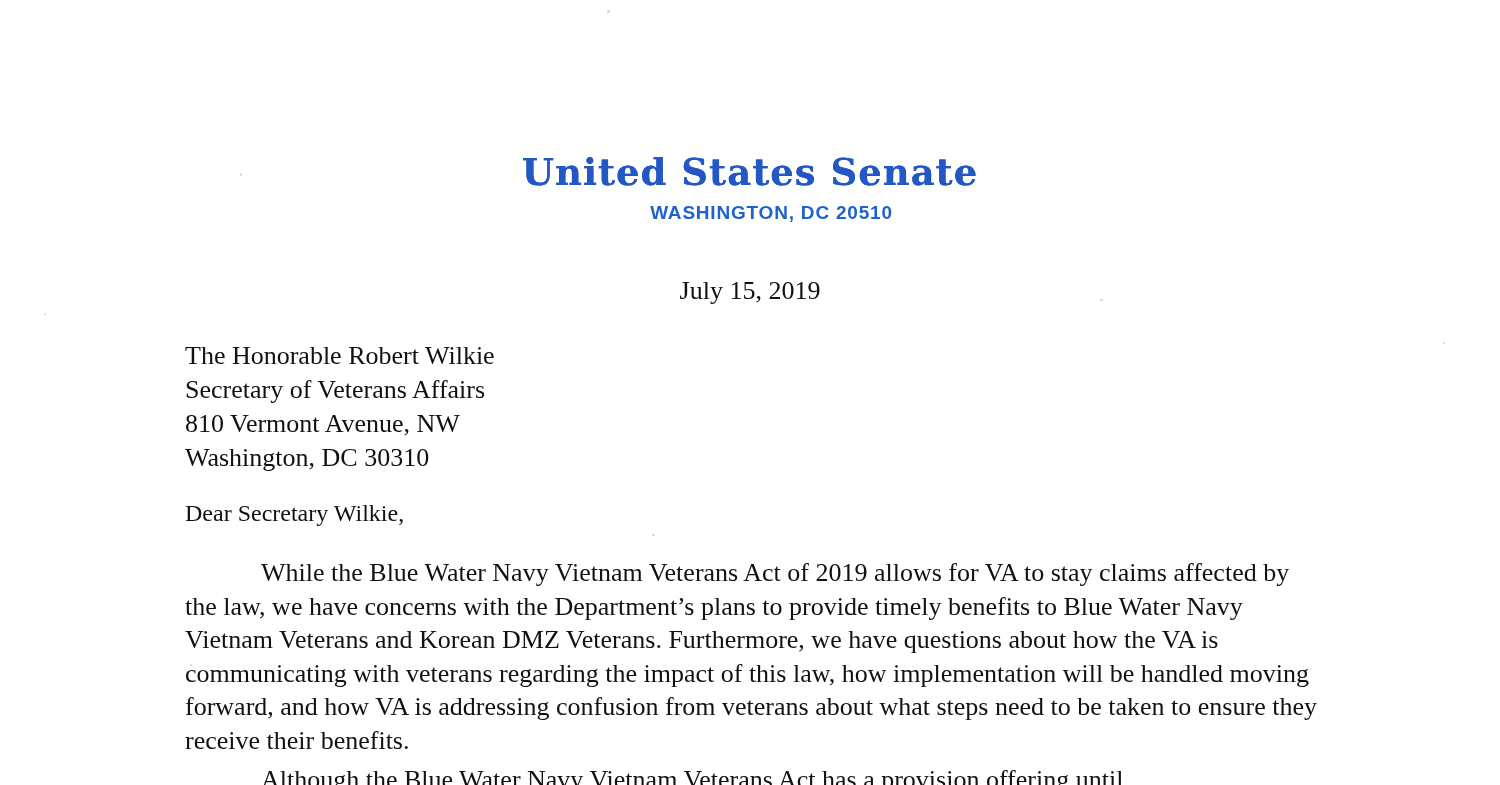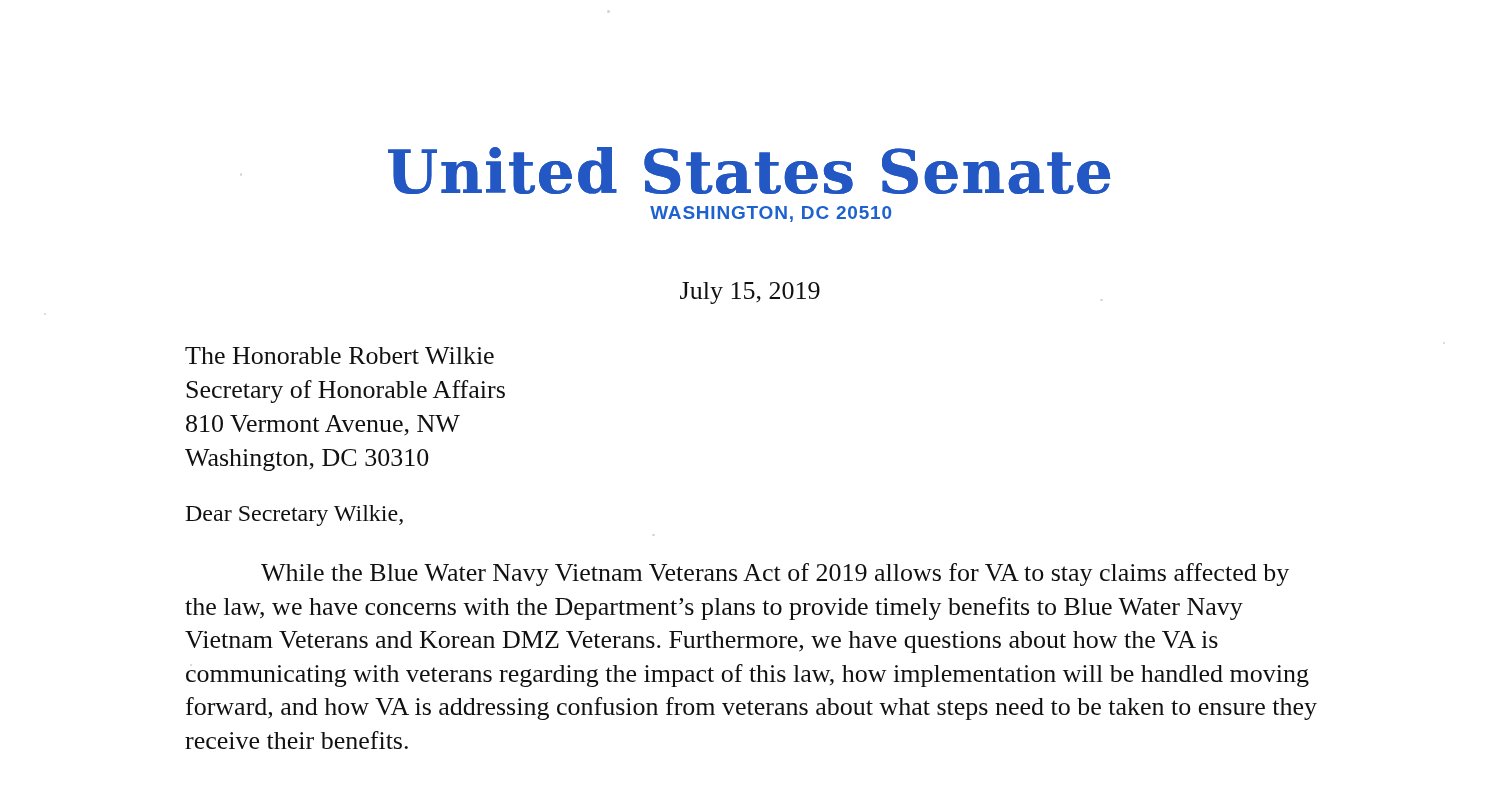--- a/index.html
+++ b/index.html
@@ -20,21 +20,21 @@
   .letterhead {
     position: absolute;
     top: 148px;
     left: 0;
     width: 100%;
     text-align: center;
   }
   .letterhead-title {
     font-family: "DejaVu Serif", serif;
     font-weight: 700;
-    font-size: 60px;
+    font-size: 37px;
     line-height: 48px;
     color: #2358c4;
     letter-spacing: 1px;
     text-shadow: 0 0 0.6px #2358c4;
   }
   .letterhead-sub {
     margin-top: 6px;
     font-family: "Liberation Sans", sans-serif;
     font-weight: 700;
     font-size: 19px;
@@ -129,25 +129,28 @@
 
   <div class="letterhead">
     <div class="letterhead-title">United States Senate</div>
     <div class="letterhead-sub">WASHINGTON, DC 20510</div>
   </div>
 
   <div class="date-line">July 15, 2019</div>
 
   <div class="recipient">
     <div>The Honorable Robert Wilkie</div>
-    <div>Secretary of Honorable Affairs</div>
+    <div>Secretary of Veterans Affairs</div>
     <div>810 Vermont Avenue, NW</div>
     <div>Washington, DC 30310</div>
   </div>
 
   <div class="salutation">Dear Secretary Wilkie,</div>
 
   <div class="body-text">
     <p>While the Blue Water Navy Vietnam Veterans Act of 2019 allows for VA to stay claims affected by the law, we have concerns with the Department’s plans to provide timely benefits to Blue Water Navy Vietnam Veterans and Korean DMZ Veterans. Furthermore, we have questions about how the VA is communicating with veterans regarding the impact of this law, how implementation will be handled moving forward, and how VA is addressing confusion from veterans about what steps need to be taken to ensure they receive their benefits.</p>
   </div>
 
+  <div class="clipped-line">
+    <p>Although the Blue Water Navy Vietnam Veterans Act has a provision offering until</p>
+  </div>
 
 </div>
 
 </body></html>

